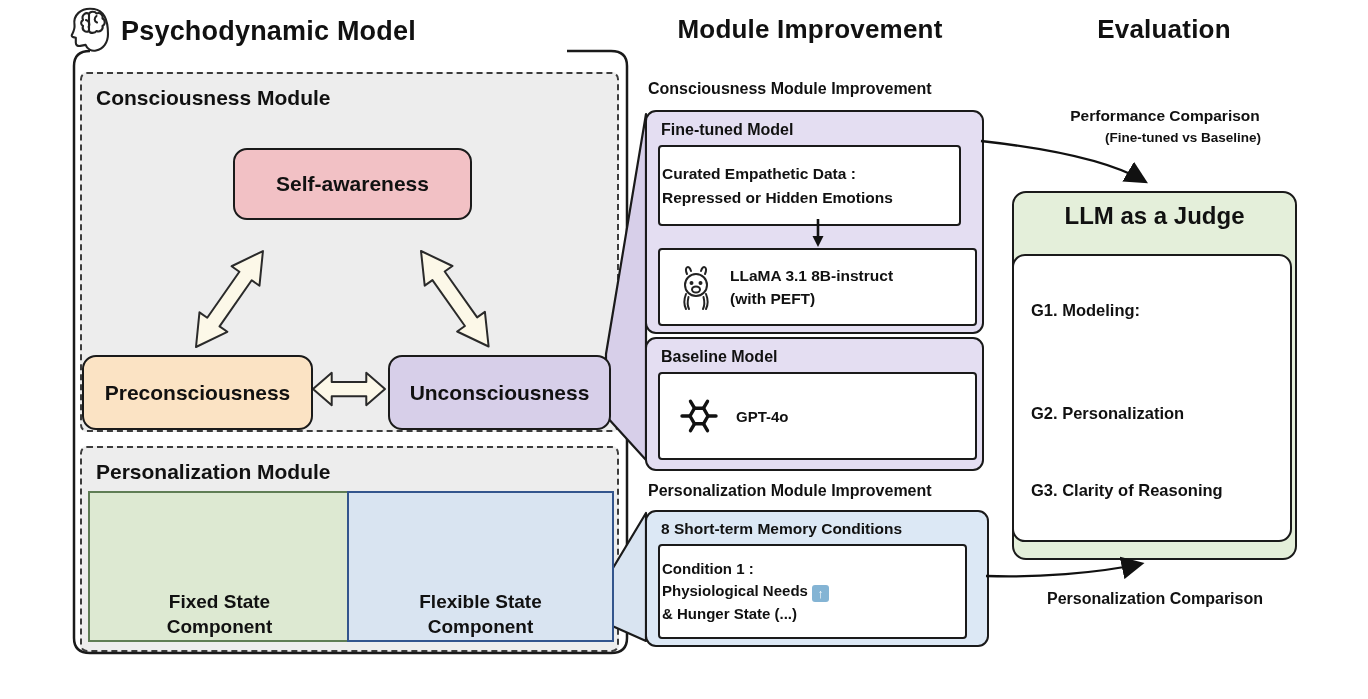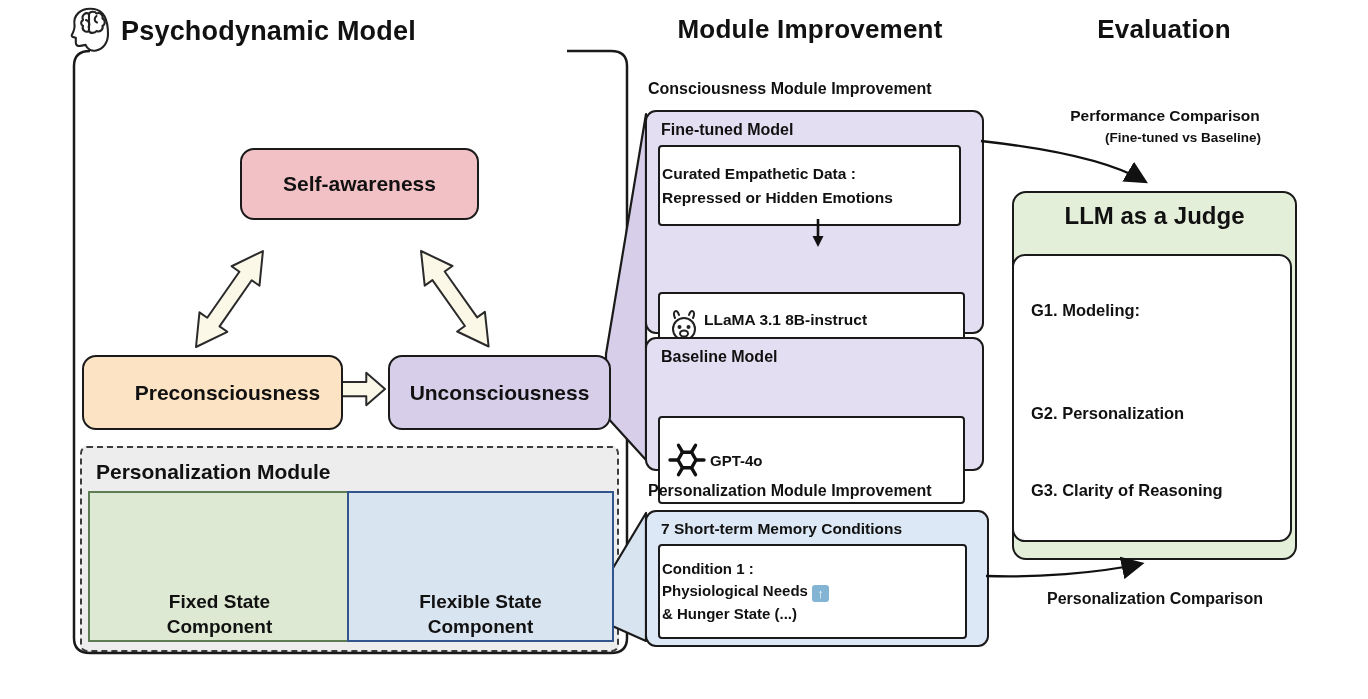--- a/index.html
+++ b/index.html
@@ -26,21 +26,21 @@
   
   .state-box{display:flex;flex-direction:column;align-items:center;justify-content:flex-end;
              text-align:center;font-size:19px;line-height:1.35;}
 
   
   .group-box{border:2.5px solid #1a1a1a;border-radius:11px;}
   .group-label{position:absolute;left:14px;top:9px;font-size:16px;}
   .inner-white{position:absolute;background:#ffffff;border:2.5px solid #1a1a1a;border-radius:4px;}
   .inner-text-col{display:flex;flex-direction:column;justify-content:center;
                   padding-left:2px;font-size:15.5px;line-height:1.5;}
-  .inner-row{display:flex;align-items:center;gap:0;padding-left:4px;margin-top:44px;}
+  .inner-row{display:flex;align-items:center;gap:14px;padding-left:16px;}
 
   
   .judge-green{background:#E4EFDA;border:2.5px solid #1a1a1a;border-radius:14px;}
   .judge-title{text-align:center;margin-top:9px;font-size:24px;}
   .judge-white{background:#ffffff;border:2.5px solid #1a1a1a;border-radius:13px;}
   .g-item{position:absolute;left:17px;font-size:16.5px;line-height:1.5;}
 
   .up-chip{display:inline-block;width:17px;height:17px;background:#84B4D4;border-radius:3px;
            color:#fff;text-align:center;line-height:17px;font-size:13px;vertical-align:-2px;}
   .small-note{font-size:13.5px;}
@@ -70,24 +70,27 @@
 
     <g transform="translate(64,6)" fill="none" stroke="#222" stroke-width="2.1" stroke-linecap="round" stroke-linejoin="round">
       <path d="M30 3 C16 1 9 10 10.5 19 C11 23 9.6 25.5 8 28.6 C7.4 29.8 7.8 30.8 9.2 31.1 L11.8 31.7 L11.8 36.8 C11.8 39.4 13.8 40.4 16.4 39.9 L21.6 38.9 C23 43 27.5 45.5 32 44.5 C39 43 44 37 44 28 C44 14 40 4.6 30 3 Z"></path>
       <path d="M19 14 C17 9 22 5.5 25 8 C26 5 31 5 32.5 7.5 C36 6 39.5 9 38.5 12.5 C41.5 14 41.5 18.5 38.5 20 C39.5 23.5 36 26.5 32.5 25 C31 27.5 26 27.5 25 25 C21.5 27 17.5 24 19 20 C16.5 18.5 16.5 15.5 19 14 Z"></path>
       <path d="M25 8 L25 25 M32.5 10 C30 12 30 15 33 16.5 M22 14 C25 15 26.5 18 24.5 21"></path>
     </g>
   </svg>
 
   <div class="abs col-title z3" style="left:121px;top:16px;">Psychodynamic Model</div>
 
-
-  <div class="abs node z3" style="left:233px;top:148px;width:235px;height:68px;background:#F2C1C5;margin-left:7px;">Self-awareness</div>
-
-  <div class="abs node z3" style="left:82px;top:355px;width:227px;height:71px;background:#FBE3C4;padding-left:30px;">Preconsciousness</div>
+  <div class="abs module-bg z1" style="left:80px;top:72px;width:535px;height:356px;">
+    <div class="module-label">Consciousness Module</div>
+  </div>
+
+  <div class="abs node z3" style="left:233px;top:148px;width:235px;height:68px;background:#F2C1C5;">Self-awareness</div>
+
+  <div class="abs node z3" style="left:82px;top:355px;width:227px;height:71px;background:#FBE3C4;">Preconsciousness</div>
 
   <div class="abs node z3" style="left:388px;top:355px;width:219px;height:71px;background:#D7CFE9;">Unconsciousness</div>
 
   <div class="abs module-bg z1" style="left:80px;top:446px;width:535px;height:202px;">
     <div class="module-label">Personalization Module</div>
   </div>
 
   <div class="abs state-box z3" style="left:88px;top:491px;width:259px;height:147px;background:#DDE9D2;border:2px solid #5F7D55;">
     <span>Fixed State</span>
     <span>Component</span>
@@ -140,21 +143,21 @@
           <line x1="9" y1="0" x2="17" y2="0" transform="rotate(300)"></line>
         </g>
       </svg>
       <div style="font-size:15px;text-align:center;">GPT-4o</div>
     </div>
   </div>
 
   <div class="abs sub-head z3" style="left:648px;top:482px;">Personalization Module Improvement</div>
 
   <div class="abs group-box z3" style="left:645px;top:510px;width:340px;height:133px;background:#DCE8F5;">
-    <div class="group-label" style="font-size:15.5px;top:8px;">7 Short-term Memory Conditions</div>
+    <div class="group-label" style="font-size:15.5px;top:8px;">8 Short-term Memory Conditions</div>
     <div class="inner-white inner-text-col" style="left:11px;top:32px;width:303px;height:91px;font-size:15px;">
       <span>Condition 1 :</span>
       <span>
         <span>Physiological Needs</span>
         <span class="up-chip">↑</span>
       </span>
       <span>&amp; Hunger State (...)</span>
     </div>
   </div>
 

